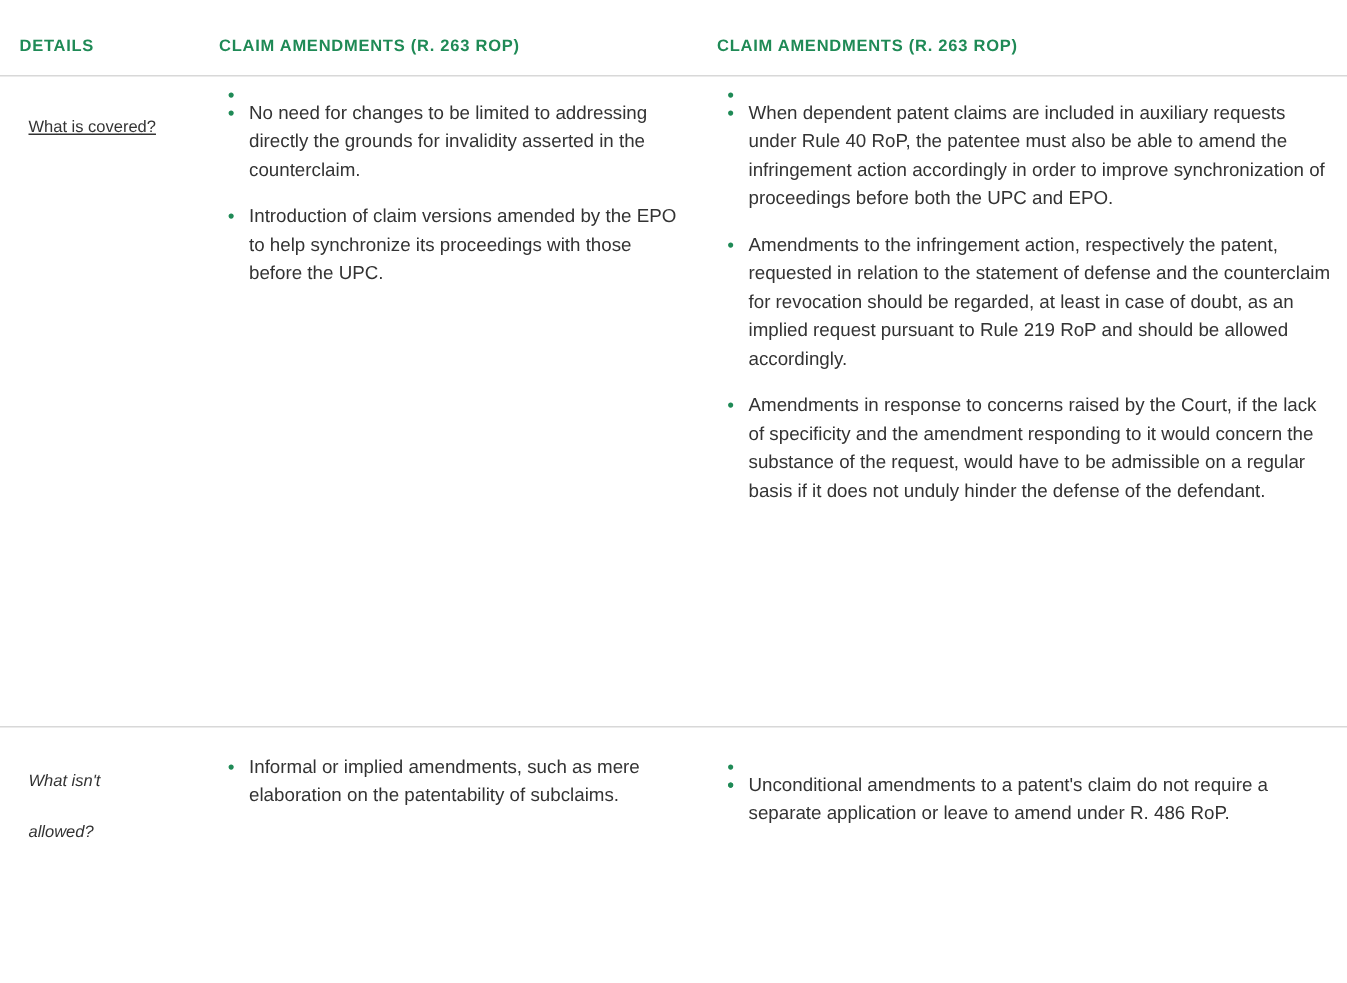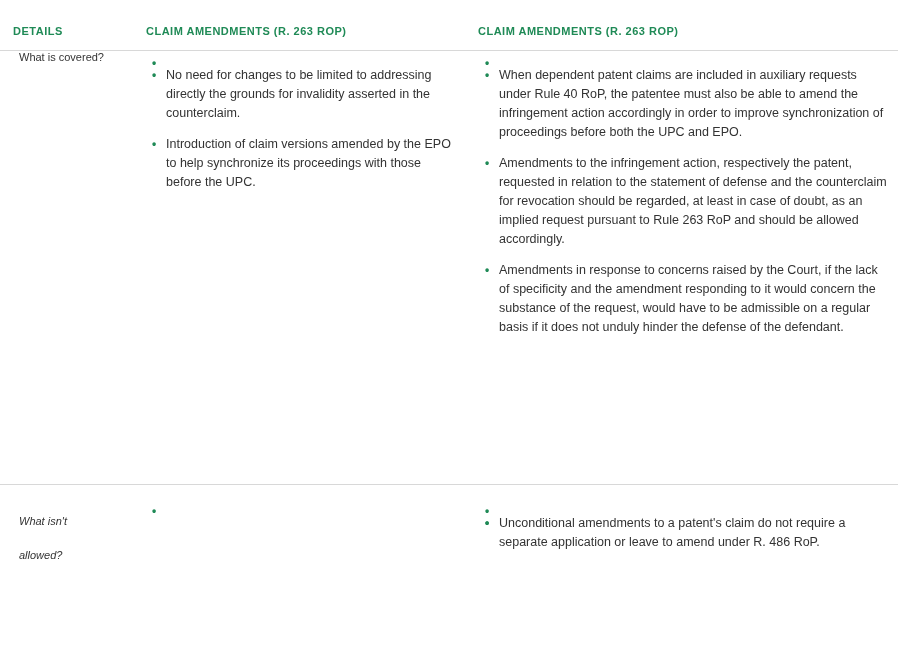--- a/index.html
+++ b/index.html
@@ -67,43 +67,43 @@
   </style>
 </head>
 <body>
 
 <div class="header">
   <span class="h" style="left:13px;">DETAILS</span>
   <span class="h" style="left:146px;">CLAIM AMENDMENTS (R. 263 ROP)</span>
   <span class="h" style="left:478px;">CLAIM AMENDMENTS (R. 263 ROP)</span>
 </div>
 
-<div class="row-label" style="left:19px; top:40px;">What is covered?</div>
+<div class="row-label" style="left:19px; top:68px;text-decoration:underline;">What is covered?</div>
 
 <div class="col" style="left:147px; top:54px; width:310px;">
   <div class="item"><span class="bullet">•</span></div>
   <div class="item"><span class="bullet">•</span><span>No need for changes to be limited to addressing directly the grounds for invalidity asserted in the counterclaim.</span></div>
   <div class="item"><span class="bullet">•</span><span>Introduction of claim versions amended by the EPO to help synchronize its proceedings with those before the UPC.</span></div>
 </div>
 
 <div class="col" style="left:480px; top:54px; width:408px;">
   <div class="item"><span class="bullet">•</span></div>
   <div class="item"><span class="bullet">•</span><span>When dependent patent claims are included in auxiliary requests under Rule 40 RoP, the patentee must also be able to amend the infringement action accordingly in order to improve synchronization of proceedings before both the UPC and EPO.</span></div>
-  <div class="item"><span class="bullet">•</span><span>Amendments to the infringement action, respectively the patent, requested in relation to the statement of defense and the counterclaim for revocation should be regarded, at least in case of doubt, as an implied request pursuant to Rule 263 RoP and should be allowed accordingly.</span></div>
+  <div class="item"><span class="bullet">•</span><span>Amendments to the infringement action, respectively the patent, requested in relation to the statement of defense and the counterclaim for revocation should be regarded, at least in case of doubt, as an implied request pursuant to Rule 219 RoP and should be allowed accordingly.</span></div>
   <div class="item"><span class="bullet">•</span><span>Amendments in response to concerns raised by the Court, if the lack of specificity and the amendment responding to it would concern the substance of the request, would have to be admissible on a regular basis if it does not unduly hinder the defense of the defendant.</span></div>
 </div>
 
 <div class="divider" style="top:484px;"></div>
 
 <div class="row-label" style="left:19px; top:504px;font-style:italic;">
   <span>What isn't</span><br>
   <span>allowed?</span>
 </div>
 
 <div class="col" style="left:147px; top:502px; width:310px;">
-  <div class="item"><span class="bullet">•</span></div>
+  <div class="item"><span class="bullet">•</span><span>Informal or implied amendments, such as mere elaboration on the patentability of subclaims.</span></div>
 </div>
 
 <div class="col" style="left:480px; top:502px; width:408px;">
   <div class="item"><span class="bullet">•</span></div>
   <div class="item"><span class="bullet">•</span></div>
   <div class="item"><span class="bullet">•</span><span>Unconditional amendments to a patent's claim do not require a separate application or leave to amend under R. 486 RoP.</span></div>
 </div>
 
 </body></html>

